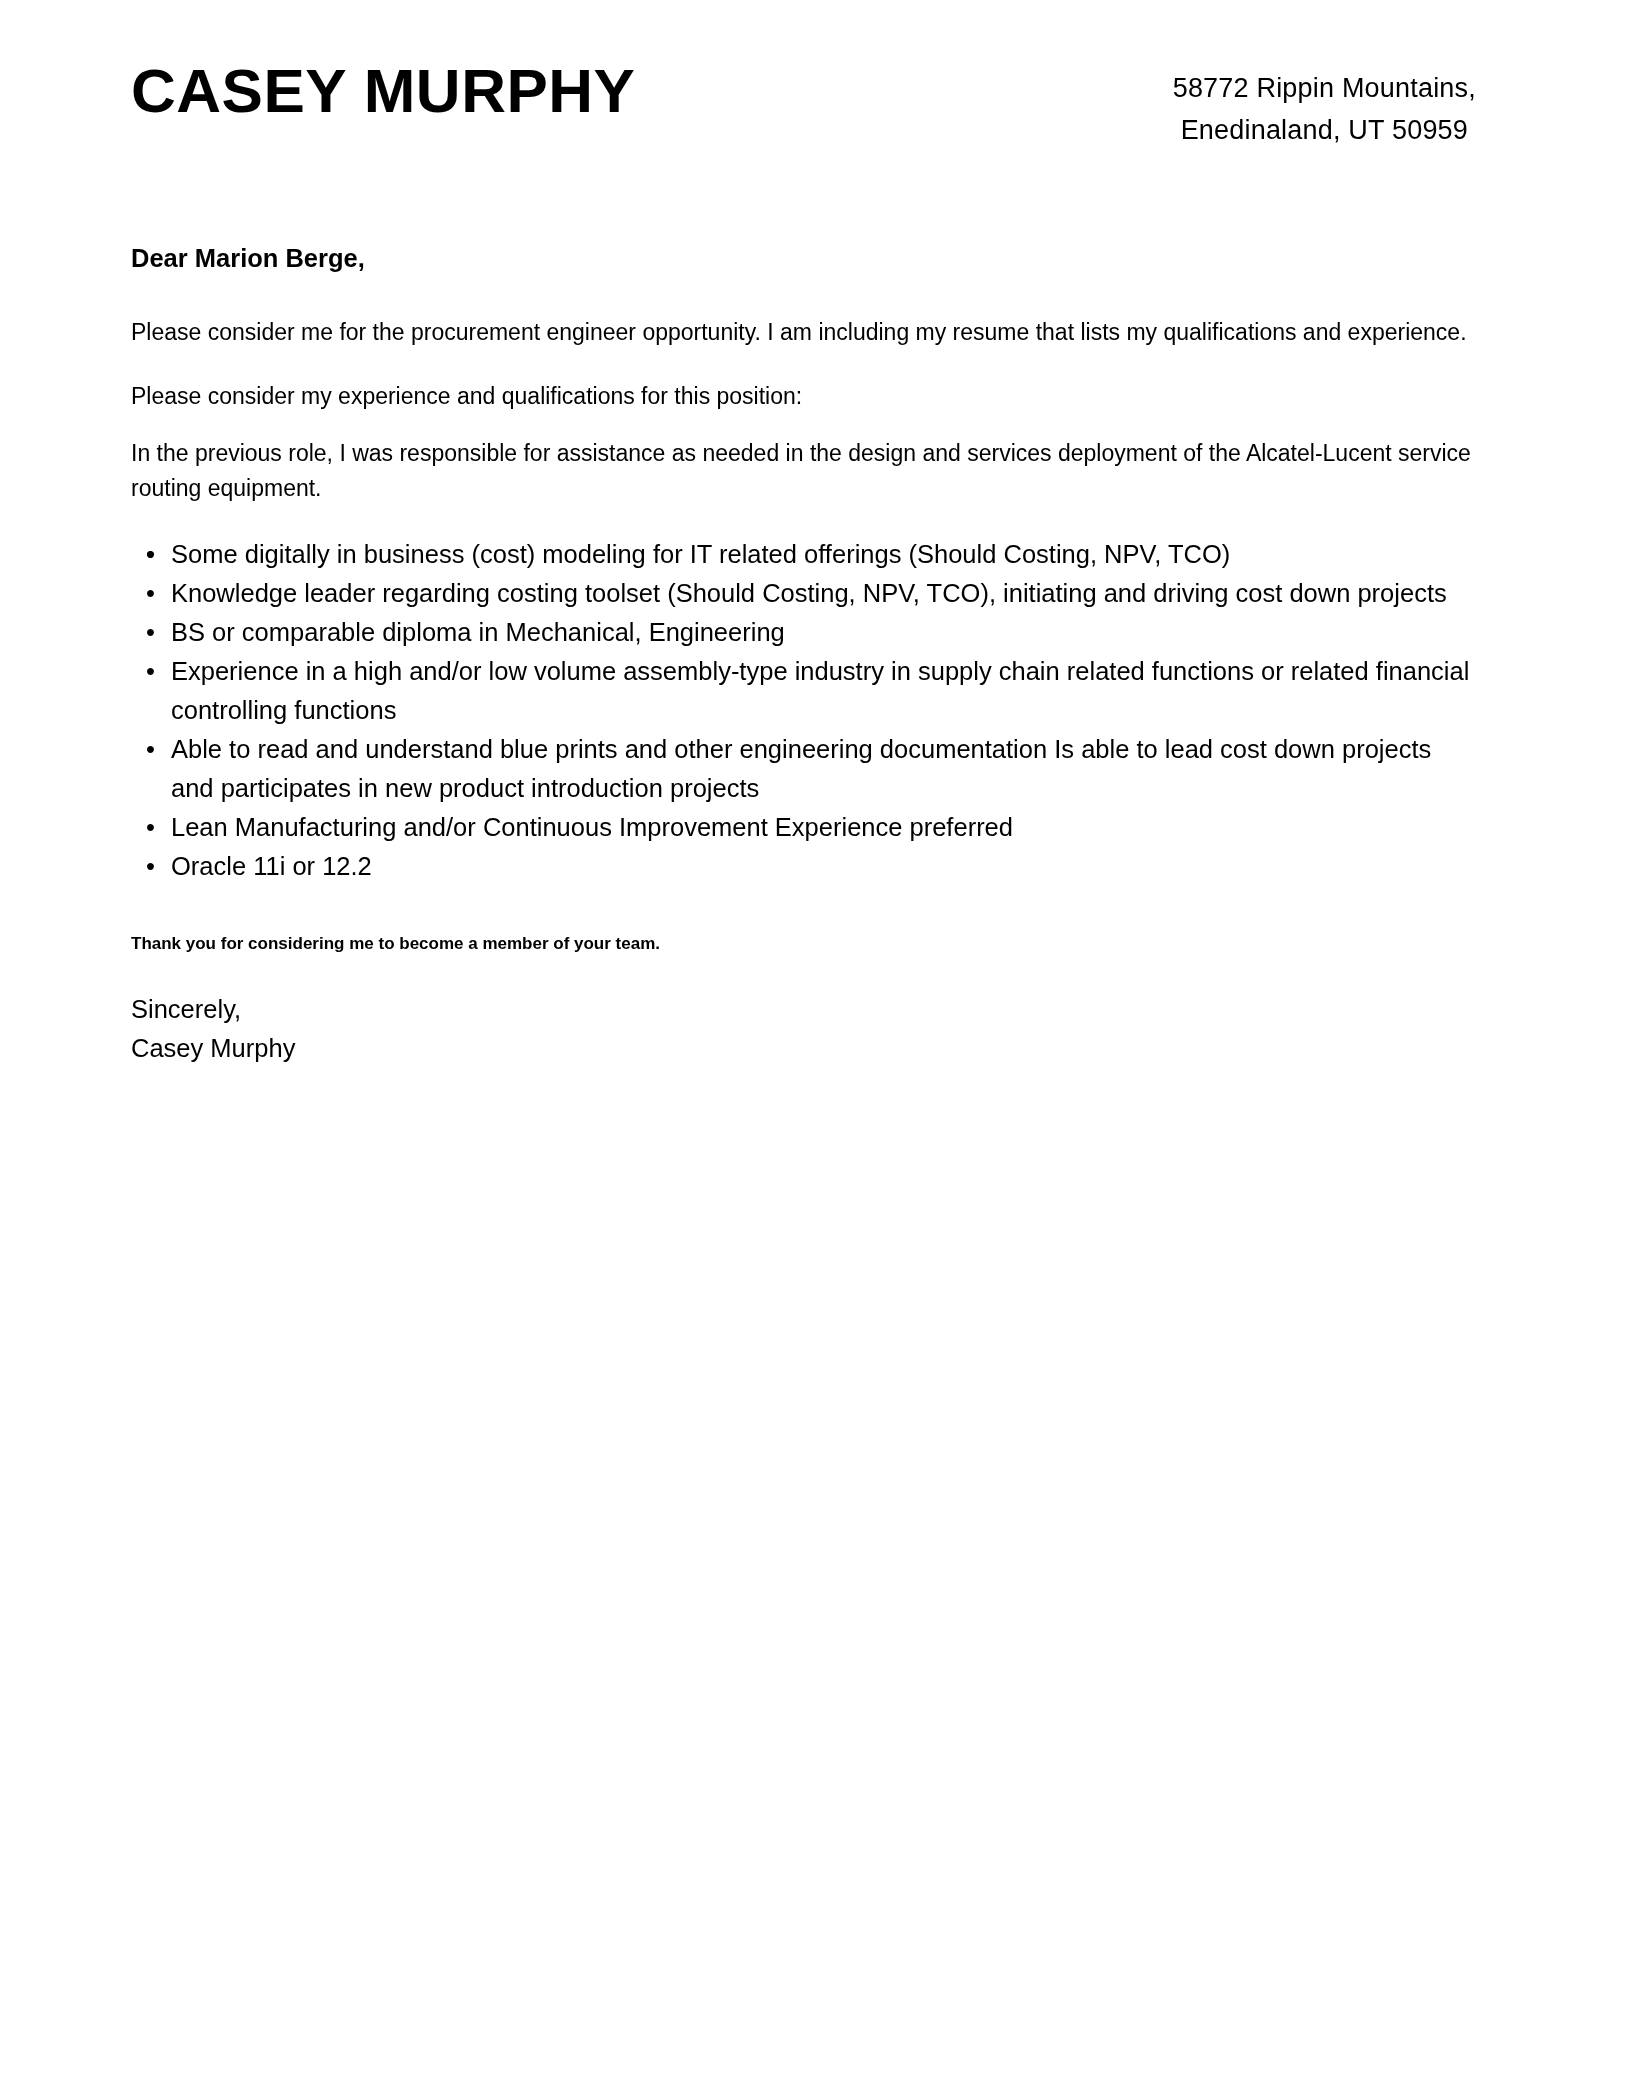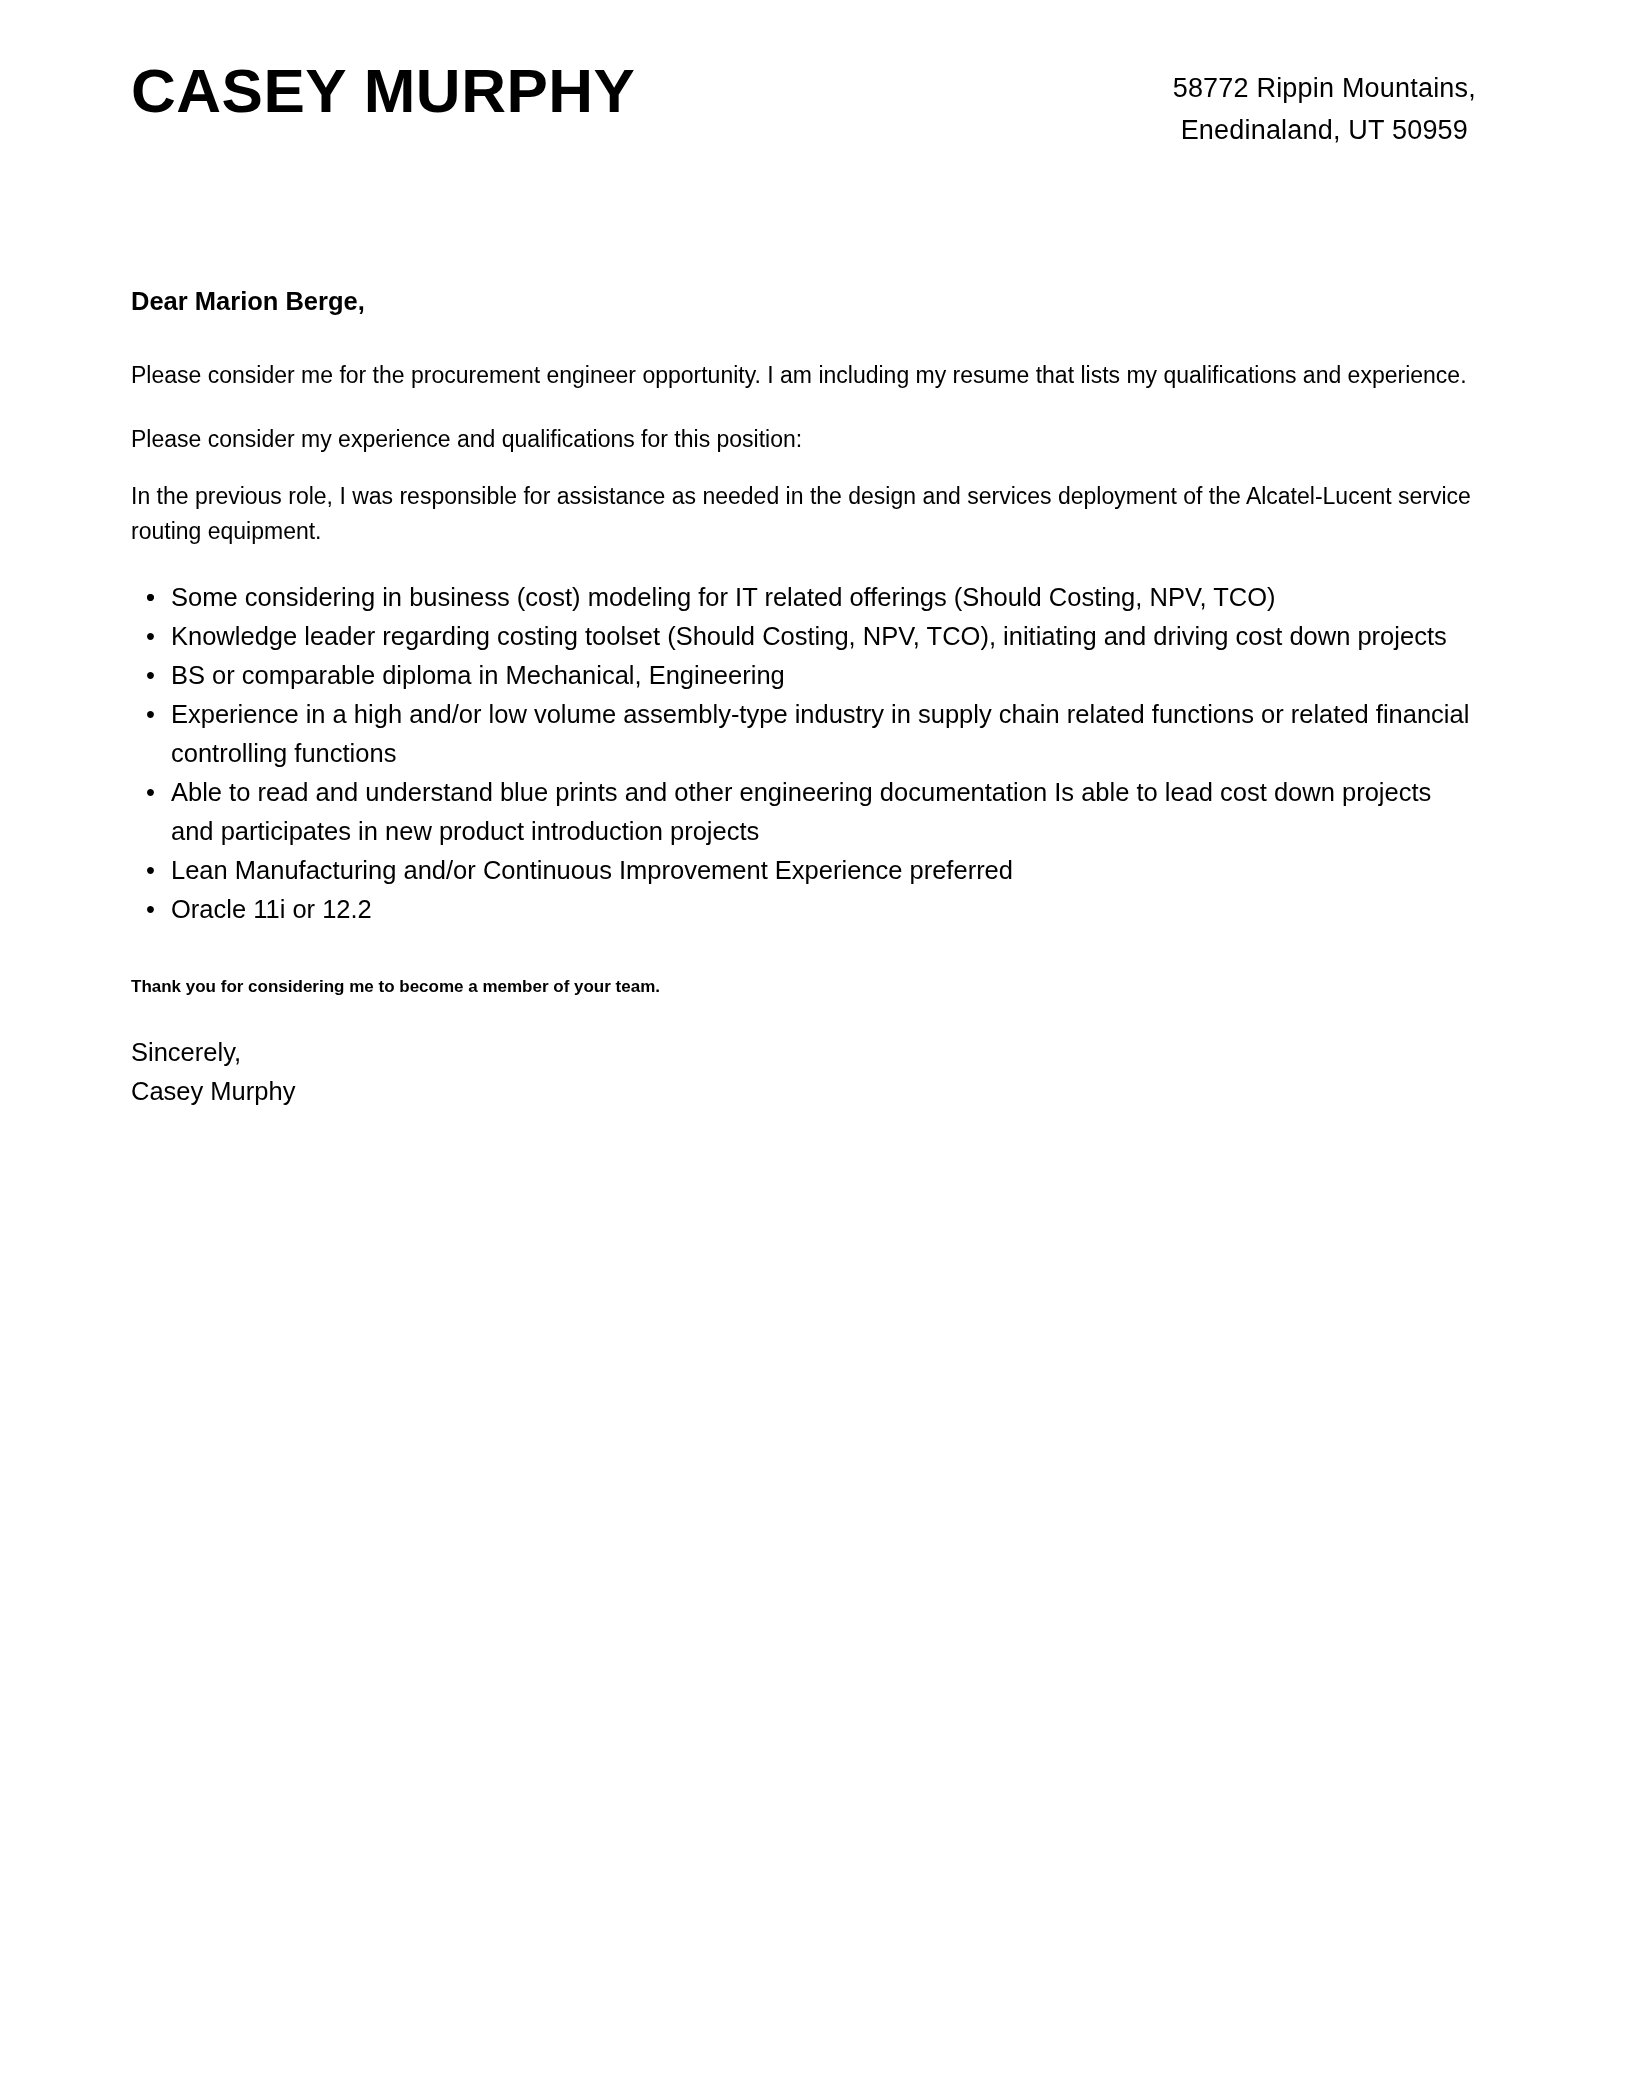--- a/index.html
+++ b/index.html
@@ -64,21 +64,21 @@
   .address-line {
     font-size: 27px;
     font-weight: 400;
     line-height: 1.55;
     letter-spacing: 0.2px;
     white-space: nowrap;
   }
 
   
   .body-content {
-    margin-top: 105px;
+    margin-top: 62px;
     width: 1340px;
   }
 
   .salutation {
     font-size: 25.5px;
     font-weight: 700;
     line-height: 1.45;
     margin: 0 0 38px 0;
   }
 
@@ -159,21 +159,21 @@
       <p class="para qualifications-intro">Please consider my experience and qualifications for this position:</p>
 
       <p class="para">In the previous role, I was responsible for assistance as needed in the design and services deployment of the Alcatel-Lucent service routing equipment.</p>
 
       <ul class="bullets">
         <li>
           <span class="bullet-dot">•</span>
         </li>
         <li>
           <span class="bullet-dot">•</span>
-          <span>Some considering in business (cost) modeling for IT related offerings (Should Costing, NPV, TCO)</span>
+          <span>Some digitally in business (cost) modeling for IT related offerings (Should Costing, NPV, TCO)</span>
         </li>
         <li>
           <span class="bullet-dot">•</span>
           <span>Knowledge leader regarding costing toolset (Should Costing, NPV, TCO), initiating and driving cost down projects</span>
         </li>
         <li>
           <span class="bullet-dot">•</span>
           <span>BS or comparable diploma in Mechanical, Engineering</span>
         </li>
         <li>

